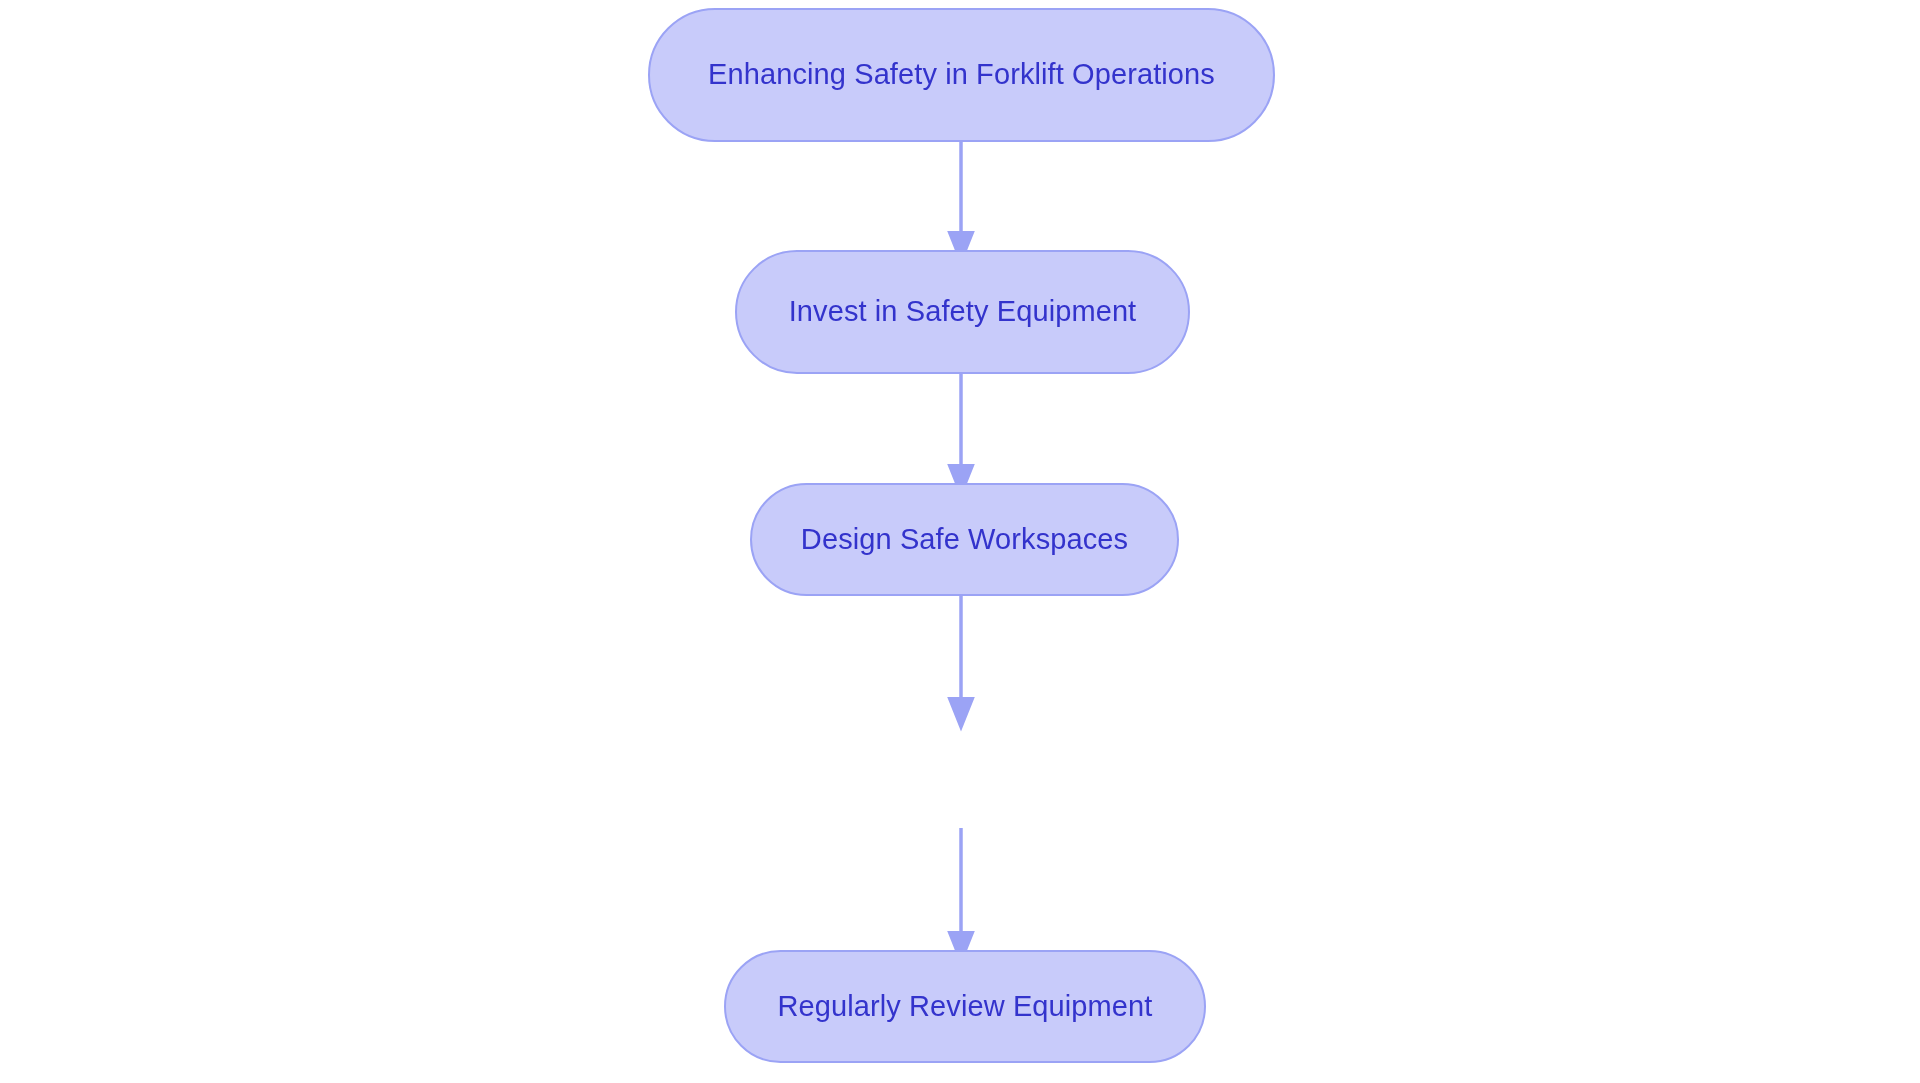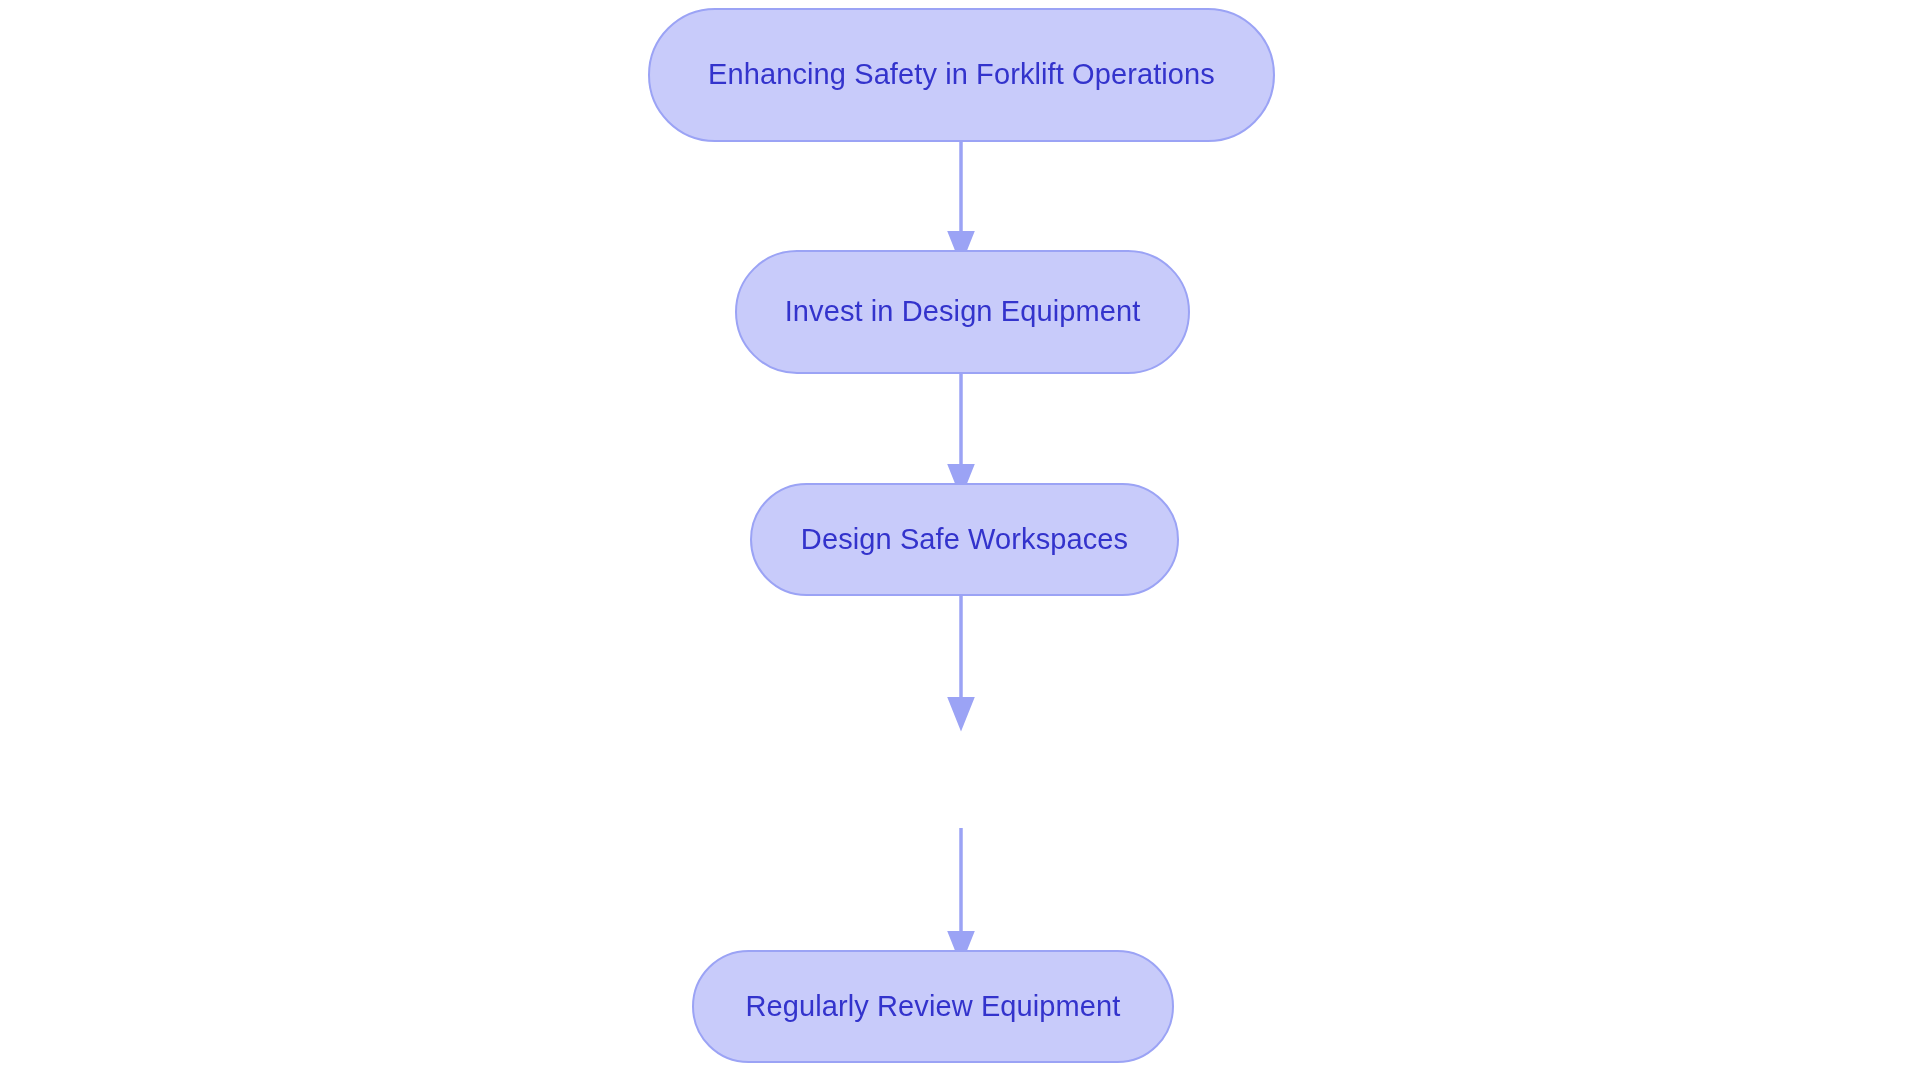--- a/index.html
+++ b/index.html
@@ -45,21 +45,21 @@
     font-weight: 400;
     line-height: 1.1;
     letter-spacing: 0.1px;
     white-space: nowrap;
     padding: 0 14px;
   }
   .node-n1 { left: 648px;  top: 8px;    width: 627px; height: 134px; }
   .node-n2 { left: 735px;  top: 250px;  width: 455px; height: 124px; }
   .node-n3 { left: 750px;  top: 483px;  width: 429px; height: 113px; }
   .node-n4 { left: 700px;  top: 716px;  width: 530px; height: 112px; }
-  .node-n5 { left: 692px;  top: 950px;  width: 482px; height: 113px; }
+  .node-n5 { left: 724px;  top: 950px;  width: 482px; height: 113px; }
 </style>
 </head>
 <body>
 
 <div id="flowchart-canvas">
 
   <svg id="edge-layer" viewBox="0 0 1920 1083">
     <defs>
       <marker id="arrowhead" markerWidth="10" markerHeight="8" refX="1" refY="4" orient="auto" markerUnits="strokeWidth">
         <path d="M0,0 L10,4 L0,8 z" fill="#9ba3f5"></path>
@@ -78,21 +78,21 @@
     <g>
       <line x1="961" y1="828" x2="961" y2="934" stroke="#9ba3f5" stroke-width="3.5" marker-end="url(#arrowhead)"></line>
     </g>
   </svg>
 
   <div class="node node-n1">
     <span class="node-label">Enhancing Safety in Forklift Operations</span>
   </div>
 
   <div class="node node-n2">
-    <span class="node-label">Invest in Design Equipment</span>
+    <span class="node-label">Invest in Safety Equipment</span>
   </div>
 
   <div class="node node-n3">
     <span class="node-label">Design Safe Workspaces</span>
   </div>
 
 
   <div class="node node-n5">
     <span class="node-label">Regularly Review Equipment</span>
   </div>

